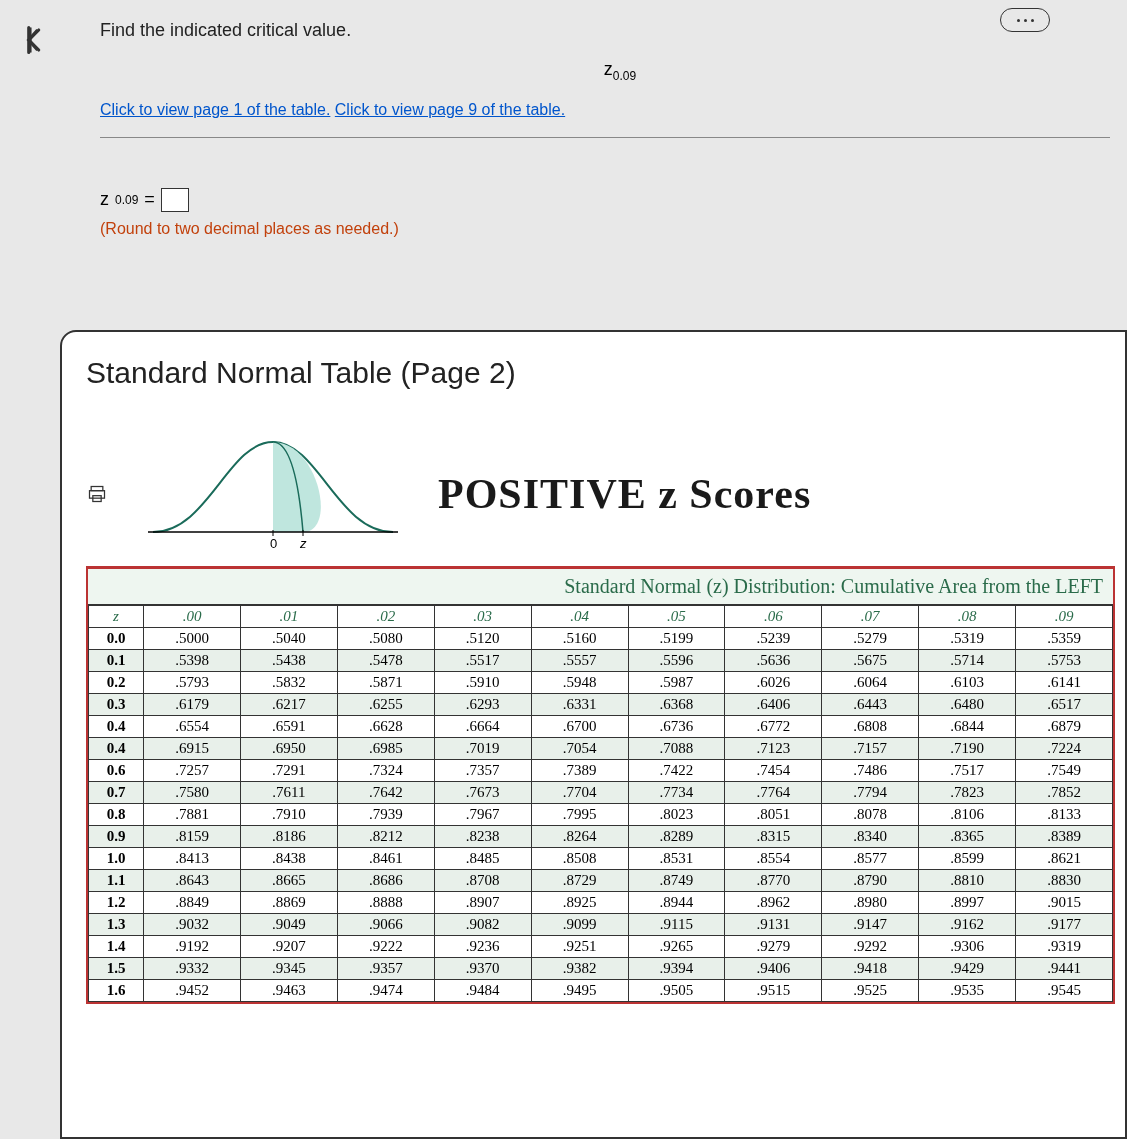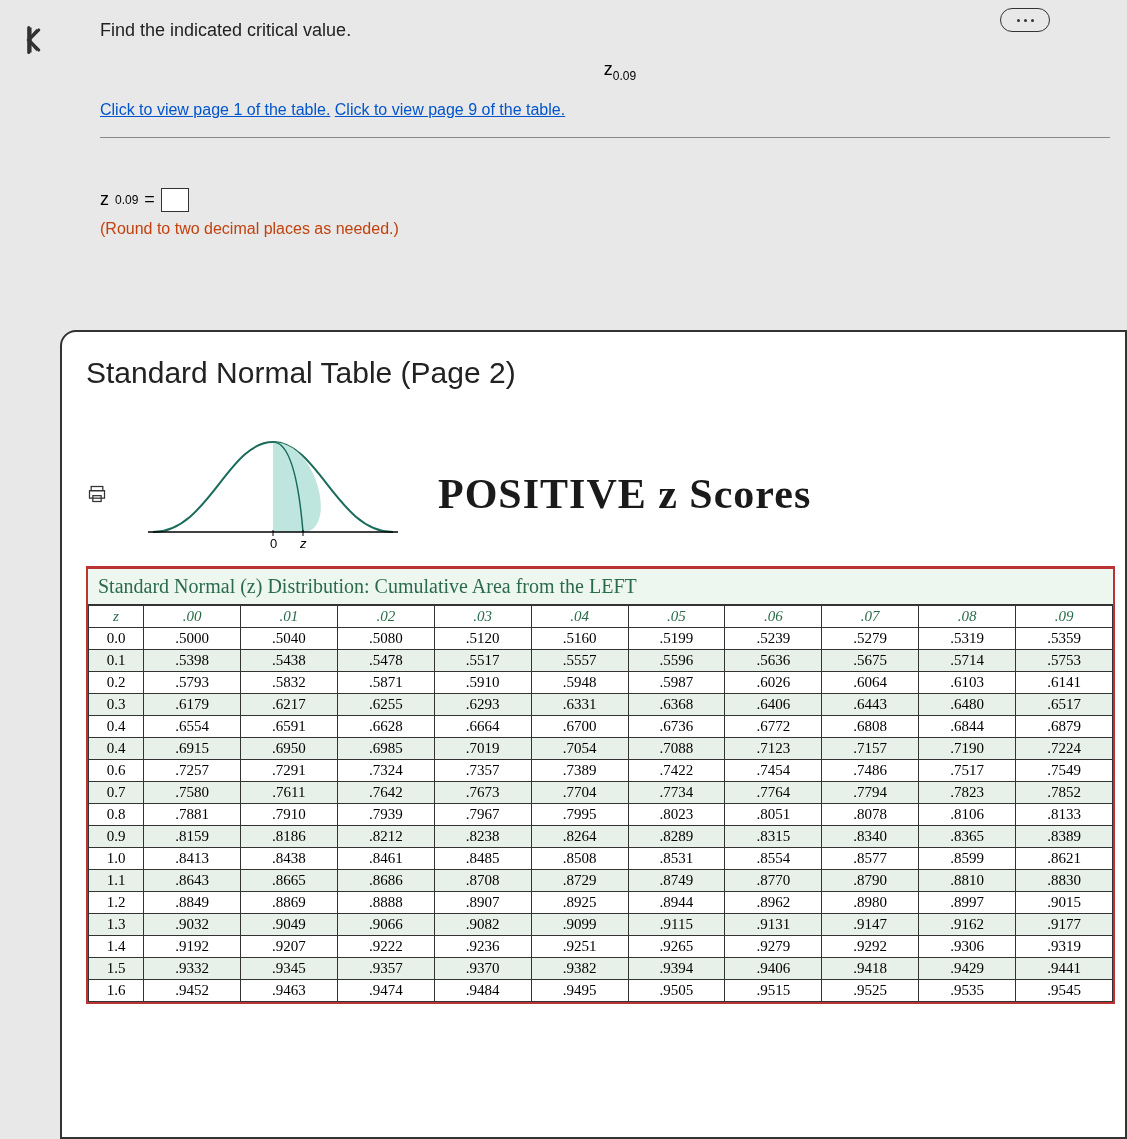--- a/index.html
+++ b/index.html
@@ -73,38 +73,38 @@
   .bell svg { width: 250px; height: 120px; }
   .pos-title { font-size: 42px; font-weight: bold; font-family: Georgia, serif; color: #1a1a1a; flex:1; letter-spacing: 1px;}
   .table-wrap { border: 2px solid #b33; border-top: 3px solid #b33; margin-top: 4px; }
   .table-caption {
     background: #eef6f0;
     font-family: Georgia, serif;
     font-size: 20px;
     color: #2a6b4a;
     padding: 6px 10px;
     border-bottom: 1px solid #333;
-    text-align: left;
+    text-align: right;
   }
   table.zt {
     border-collapse: collapse;
     width: 100%;
     font-family: Georgia, serif;
     font-size: 15px;
   }
   table.zt th, table.zt td {
     border: 1px solid #333;
     padding: 2px 0;
     text-align: center;
     font-weight: normal;
   }
   table.zt thead th { background: #fff; font-style: italic; color:#2a6b4a; }
   table.zt thead th.z { font-style: italic; }
   table.zt tbody tr.alt td, table.zt tbody tr.alt th { background: #e8f0ea; }
-  table.zt tbody th { font-weight: normal; background: inherit; }
+  table.zt tbody th { font-weight: bold; background: inherit; }
 </style>
 </head>
 <body>
 
 <div class="back-arrow">
   <svg viewBox="0 0 24 24">
       <path d="M11 4 L3 12 L11 20 M3 12 L3 2 M3 12 L3 22" stroke-linecap="round"></path>
       <path d="M10 4 L3 12 L10 20"></path>
       <line x1="4" y1="2" x2="4" y2="22"></line>
     </svg>

